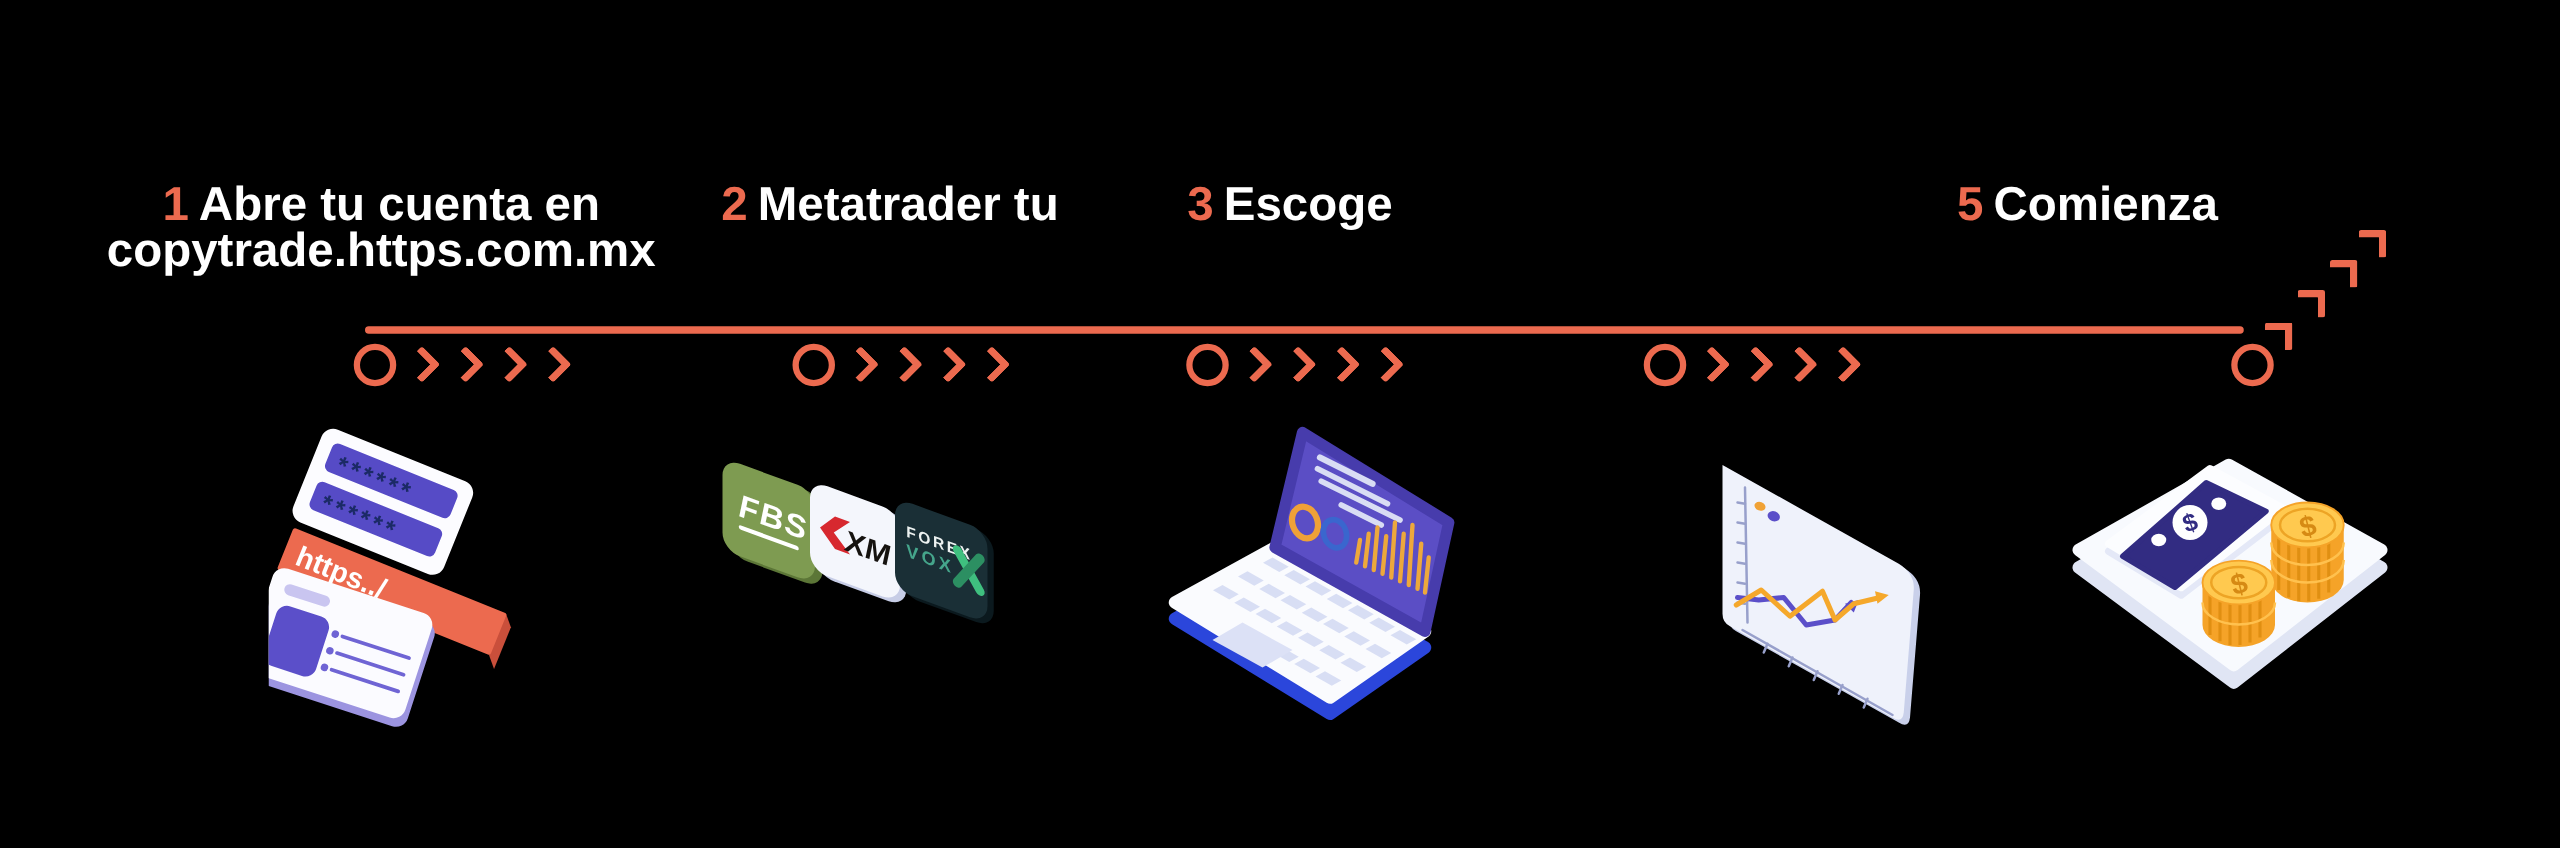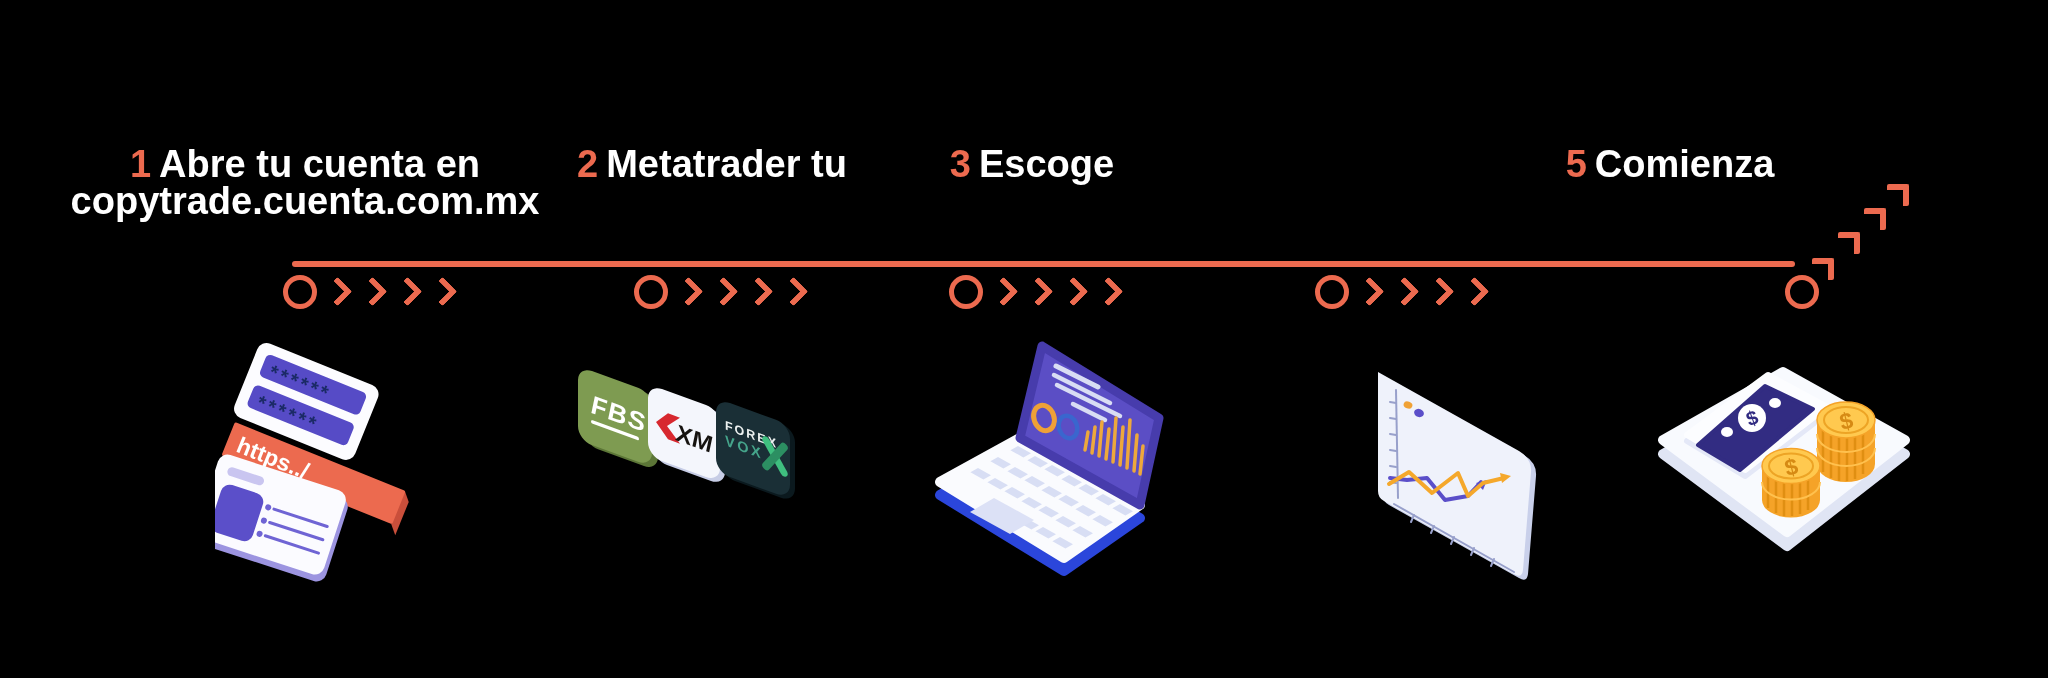--- a/index.html
+++ b/index.html
@@ -27,21 +27,21 @@
   .illus{ position:absolute; }
   svg text{ font-family:"Liberation Sans", sans-serif; }
 </style>
 </head>
 <body>
 
 <div class="canvas">
 
   <div class="step-title" style="left:45px">
     <div><span class="num">1</span><span>Abre tu cuenta en</span></div>
-    <div>copytrade.cuenta.com.mx</div>
+    <div>copytrade.https.com.mx</div>
   </div>
   <div class="step-title" style="left:452px">
     <div><span class="num">2</span><span>Metatrader tu</span></div>
   </div>
   <div class="step-title" style="left:772px">
     <div><span class="num">3</span><span>Escoge</span></div>
   </div>
   <div class="step-title" style="left:1410px">
     <div><span class="num">5</span><span>Comienza</span></div>
   </div>

